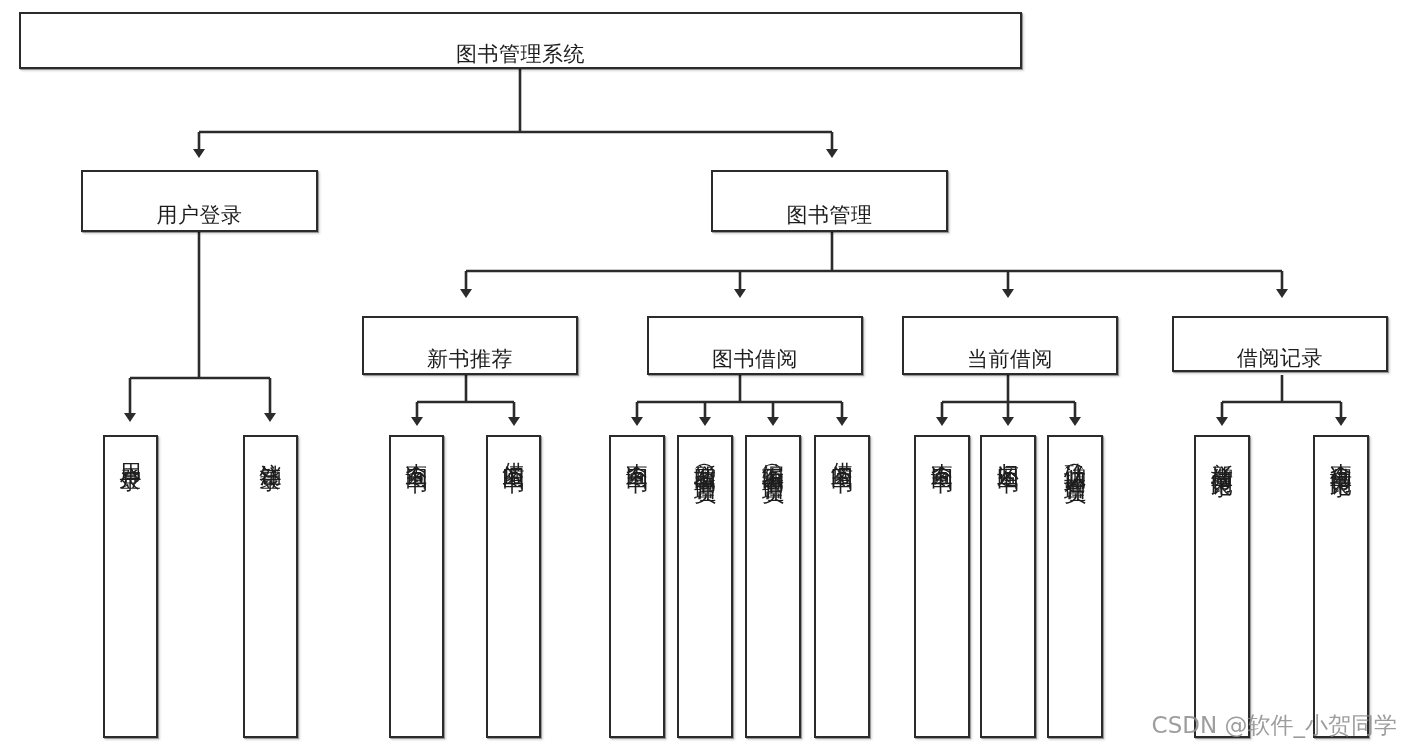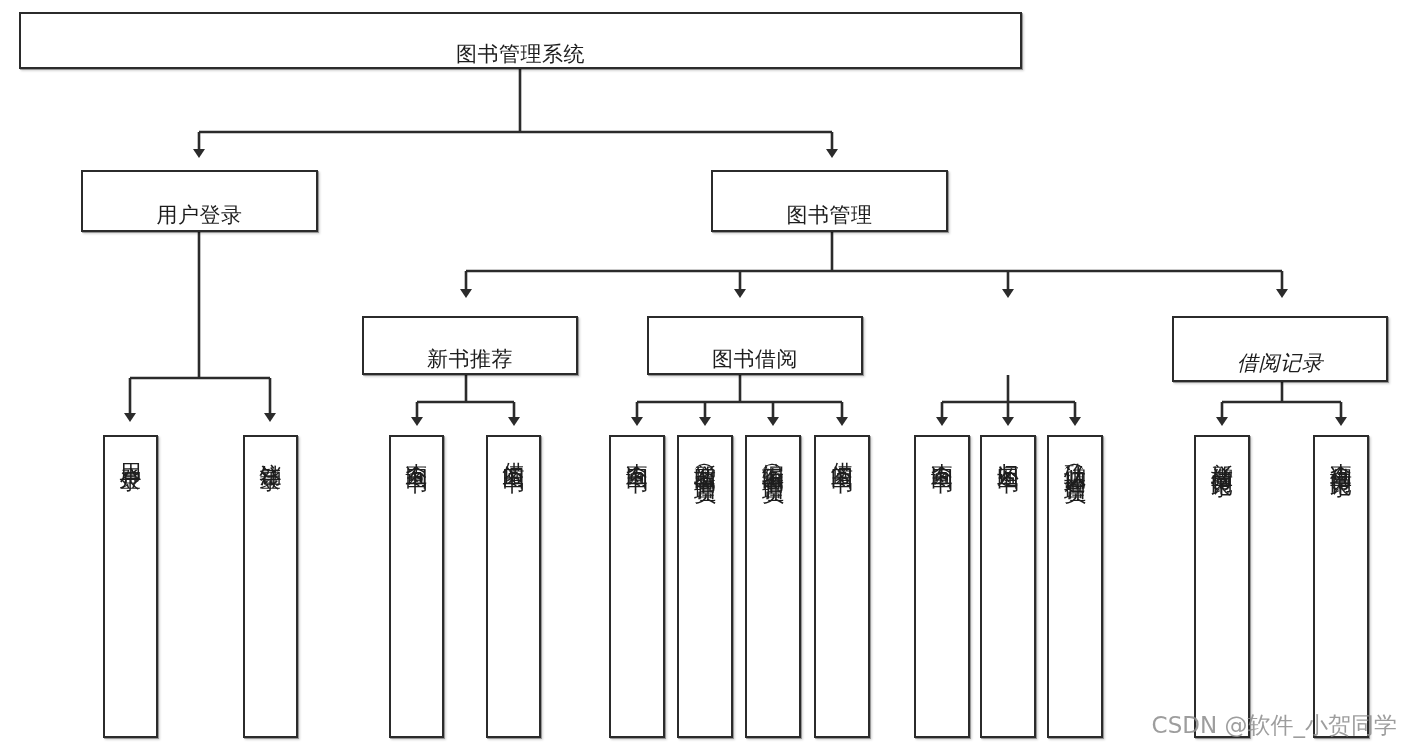--- a/index.html
+++ b/index.html
@@ -140,21 +140,24 @@
   <div class="node horizontal" style="left:711px; top:170px; width:237px; height:62px;">
     <span class="node-label">图书管理</span>
   </div>
 
   <div class="node horizontal" style="left:362px; top:316px; width:216px; height:59px;">
     <span class="node-label">新书推荐</span>
   </div>
   <div class="node horizontal" style="left:647px; top:316px; width:216px; height:59px;">
     <span class="node-label">图书借阅</span>
   </div>
-  <div class="node horizontal" style="left:1172px; top:316px; width:216px; height:66px;font-style:italic;">
+  <div class="node horizontal" style="left:902px; top:316px; width:216px; height:59px;">
+    <span class="node-label">当前借阅</span>
+  </div>
+  <div class="node horizontal" style="left:1172px; top:316px; width:216px; height:56px;">
     <span class="node-label">借阅记录</span>
   </div>
 
   <div class="node vertical" style="left:103px; top:435px; width:55px; height:303px;">
     <span class="node-label">用户登录</span>
   </div>
   <div class="node vertical" style="left:243px; top:435px; width:55px; height:303px;">
     <span class="node-label">注销登录</span>
   </div>
 

